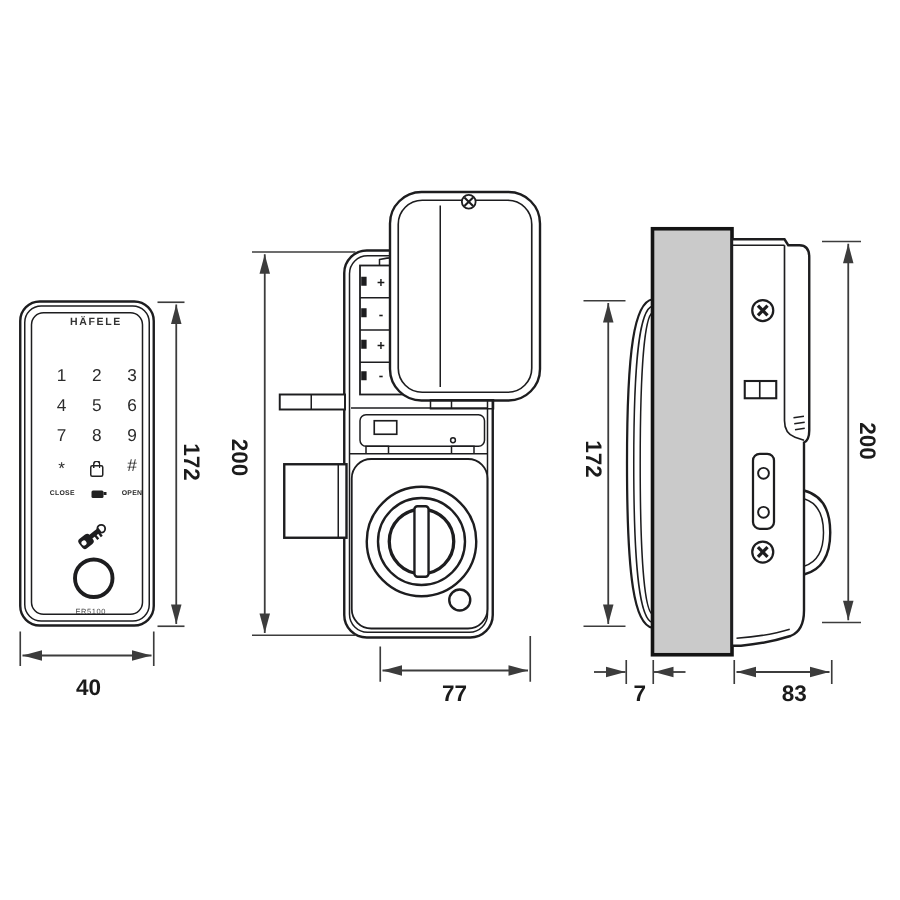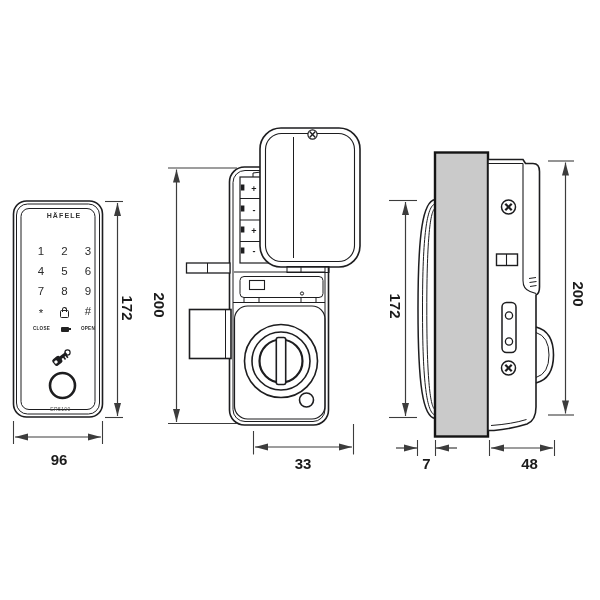--- a/index.html
+++ b/index.html
@@ -194,21 +194,21 @@
   <span class="battery-icon"></span>
   <span class="txt fn" style="left:88px;top:329px">OPEN</span>
   <span class="txt model" style="left:60.5px;top:409px">ER5100</span>
 
   <span class="txt pol" style="left:254px;top:189px">+</span>
   <span class="txt pol" style="left:254px;top:209.5px">-</span>
   <span class="txt pol" style="left:254px;top:230.5px">+</span>
   <span class="txt pol" style="left:254px;top:251px">-</span>
 
   <span class="txt dim rot" style="left:126.5px;top:308px">172</span>
-  <span class="txt dim" style="left:59px;top:458.5px">96</span>
+  <span class="txt dim" style="left:59px;top:458.5px">40</span>
   <span class="txt dim rot" style="left:159px;top:305px">200</span>
-  <span class="txt dim" style="left:303px;top:462.5px">33</span>
+  <span class="txt dim" style="left:303px;top:462.5px">77</span>
   <span class="txt dim rot" style="left:394.5px;top:306px">172</span>
   <span class="txt dim rot" style="left:577.5px;top:294px">200</span>
   <span class="txt dim" style="left:426.5px;top:462.5px">7</span>
-  <span class="txt dim" style="left:529.5px;top:462.5px">48</span>
+  <span class="txt dim" style="left:529.5px;top:462.5px">83</span>
 
 </div>
 
 </body></html>

